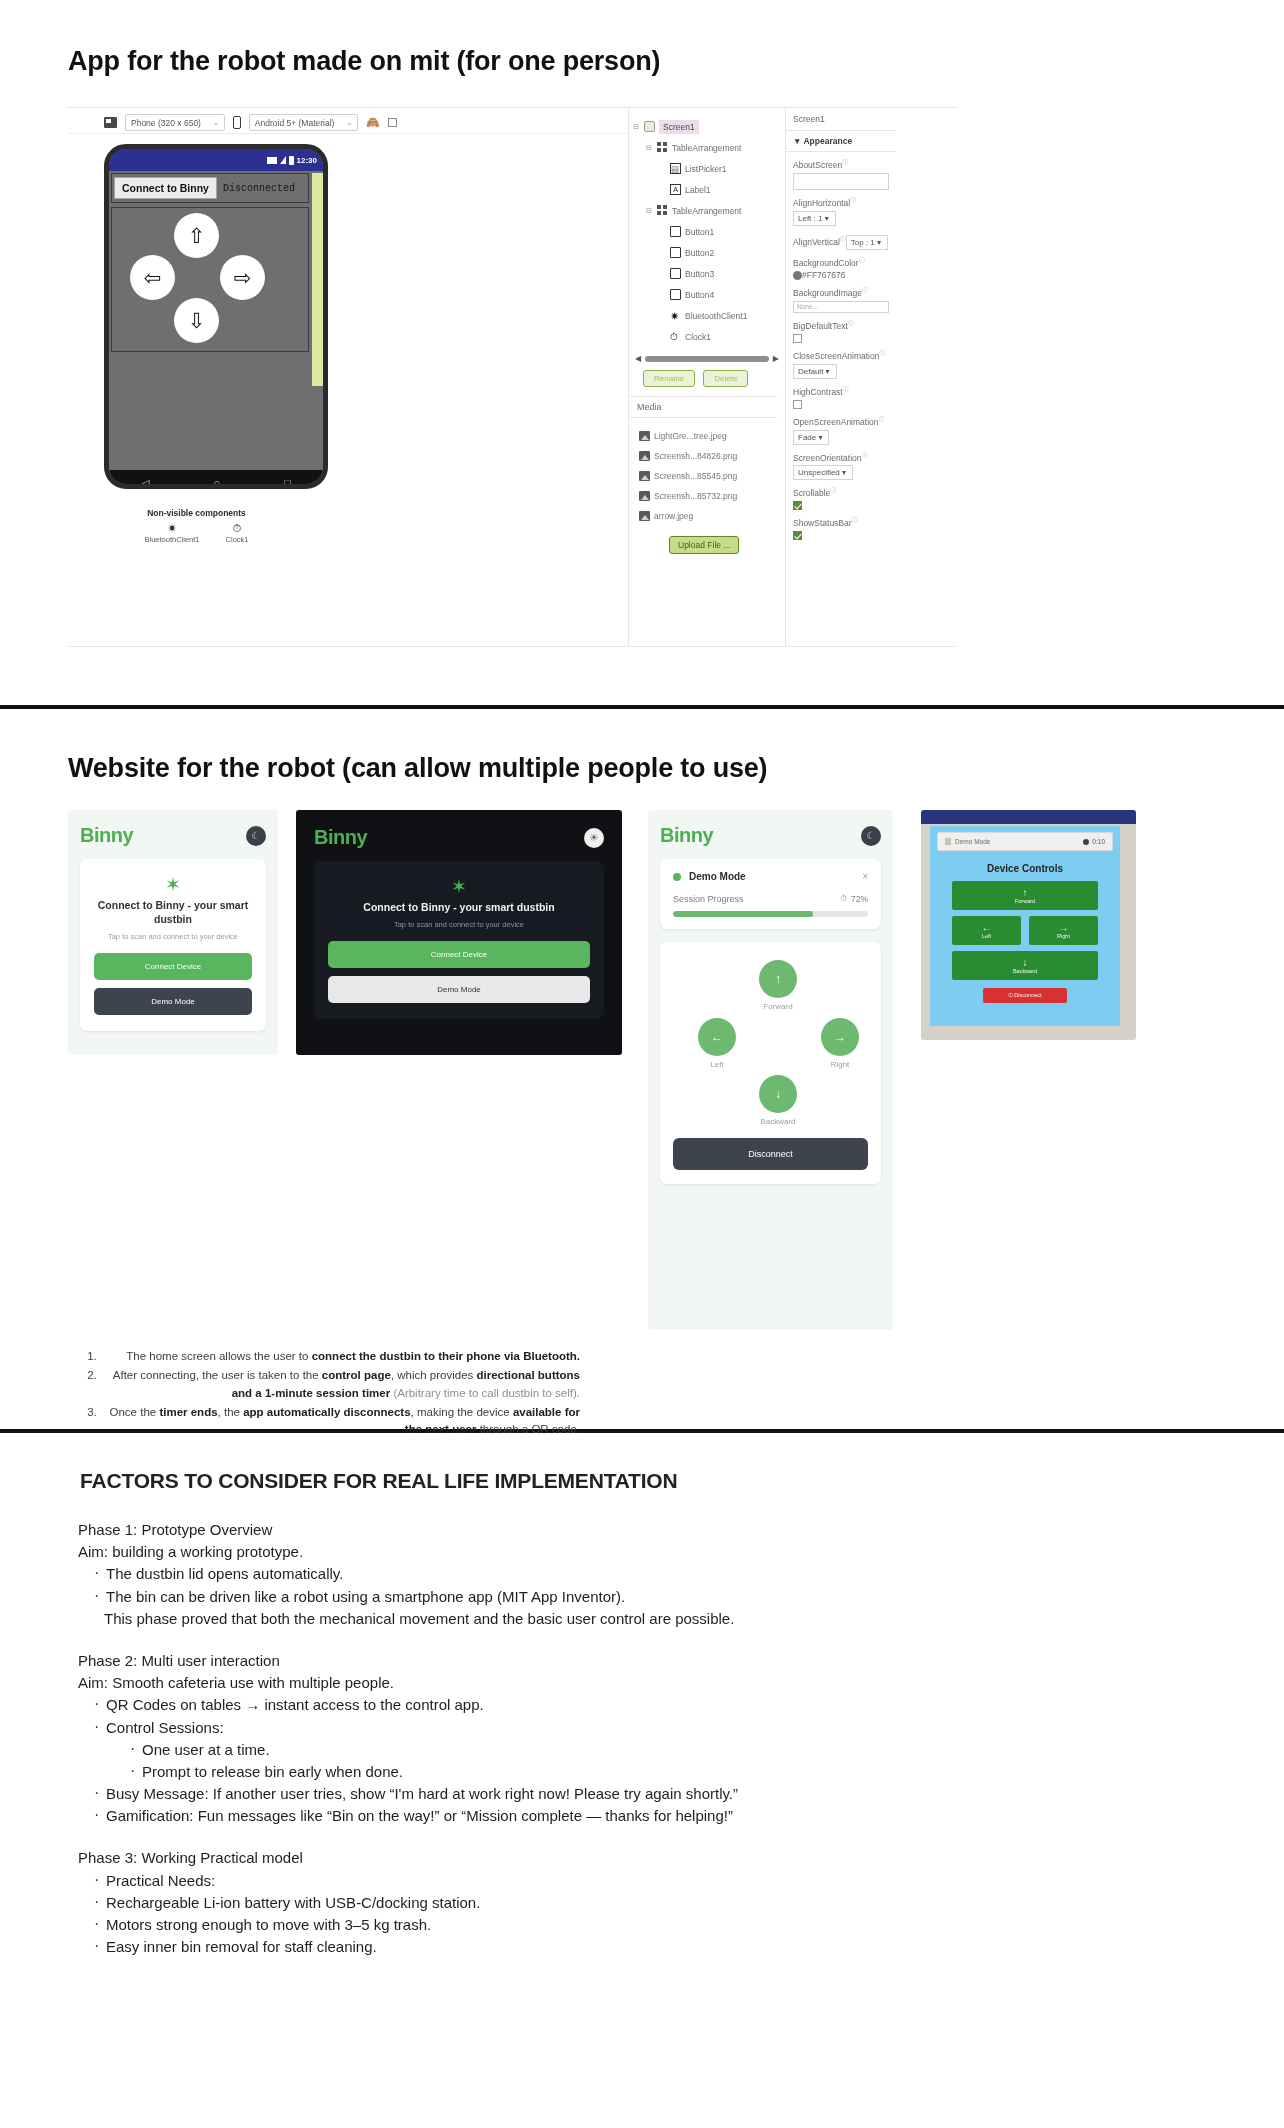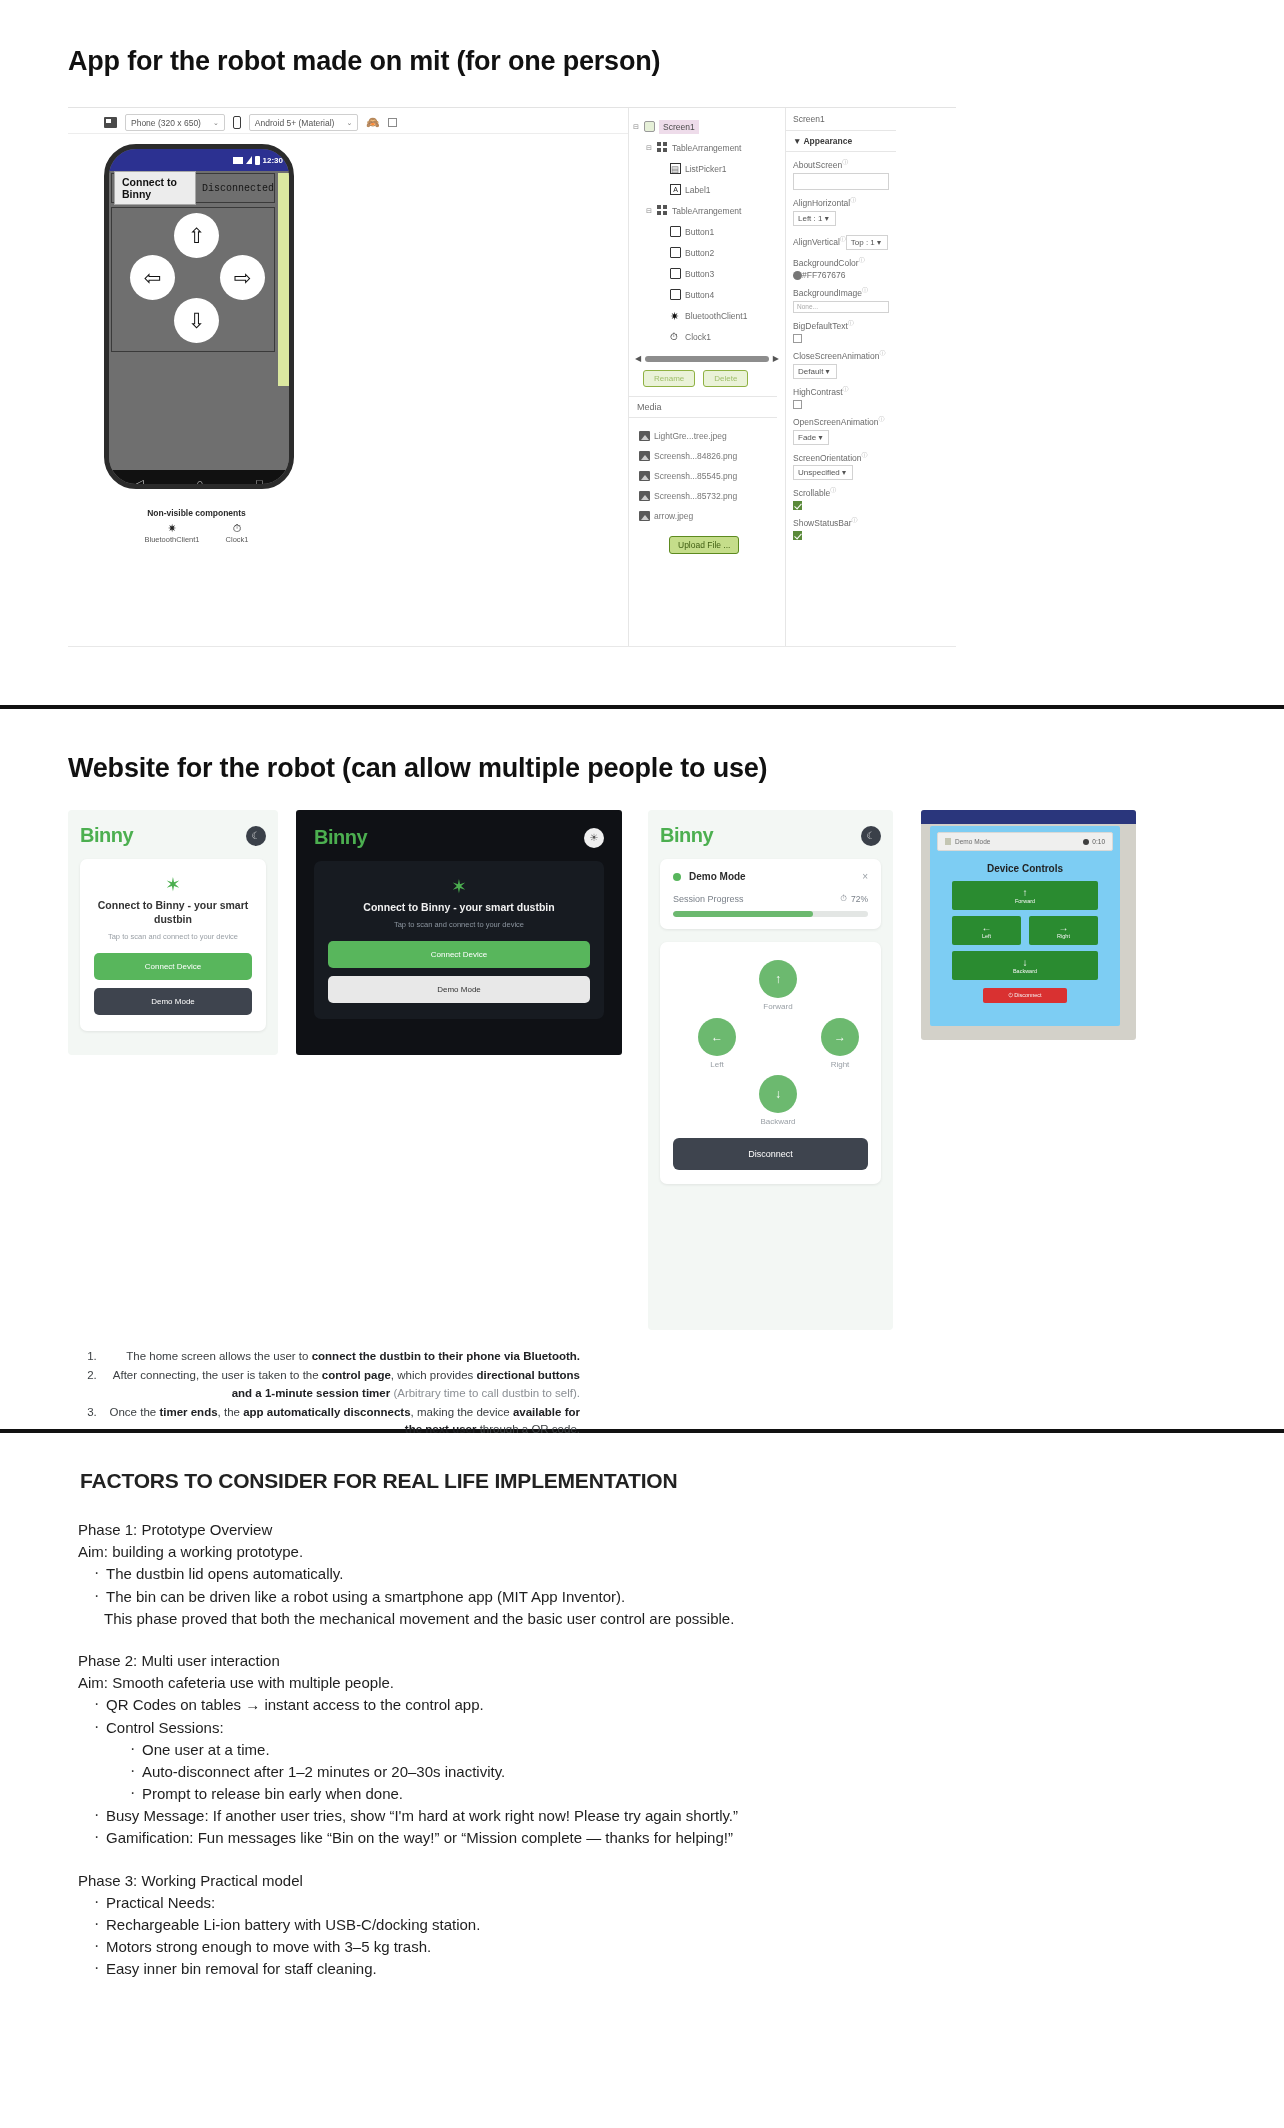--- a/index.html
+++ b/index.html
@@ -41,22 +41,22 @@
   .tb-select {
     border:1px solid #cfcfcf; border-radius:2px; height:17px; padding:0 5px;
     display:flex; align-items:center; gap:12px; font-size:8.5px; color:#555; background:#fff;
   }
   .tb-select .caret { font-size:7px; color:#777; }
   .tb-phone-icon{ width:8px;height:13px;border:1.3px solid #3c3c3c;border-radius:2px;}
   .tb-eye { font-size:11px; color:#3a3a3a; }
   .tb-check { width:9px;height:9px;border:1.2px solid #8a8a8a; }
 
   .phone {
-    position:absolute; left:36px; top:36px; width:190px; height:345px;
-    border:5px solid #2b2b2b; border-radius:32px; background:#6f6f6f; overflow:hidden;
+    position:absolute; left:36px; top:36px; width:224px; height:345px;
+    border:5px solid #2b2b2b; border-radius:22px; background:#6f6f6f; overflow:hidden;
   }
   .phone-status{ height:22px; background:#2c3191; display:flex; align-items:center;
     justify-content:flex-end; gap:3px; padding-right:6px; color:#fff; font-size:8px; font-weight:bold;}
   .sig-wifi{width:0;height:0;border-left:5px solid #fff;border-right:5px solid #fff;border-top:7px solid #fff;}
   .sig-bars{width:0;height:0;border-left:6px solid transparent;border-bottom:8px solid #fff;}
   .sig-bat{width:5px;height:9px;background:#fff;border-radius:1px;}
   .phone-body{ position:relative; height:323px; background:#6f6f6f; }
   .scroll-strip{ position:absolute; right:0; top:0; width:11px; height:213px; background:#dbe8a0;}
   .tbl-top{ margin:2px 14px 0 2px; height:30px; border:1px solid #3a3a3a; display:flex; align-items:center;}
   .btn-connect{
@@ -554,21 +554,20 @@
           <li>The bin can be driven like a robot using a smartphone app (MIT App Inventor).</li>
         </ul>
         <div class="cont">This phase proved that both the mechanical movement and the basic user control are possible.</div>
         <div class="gap"></div>
         <div class="ph">Phase 2: Multi user interaction</div>
         <div>Aim: Smooth cafeteria use with multiple people.</div>
         <ul>
           <li>QR Codes on tables → instant access to the control app.</li>
           <li>Control Sessions:<ul>
               <li>One user at a time.</li>
-              <li>Auto-disconnect after 1–2 minutes or 20–30s inactivity.</li>
               <li>Prompt to release bin early when done.</li>
             </ul></li>
           <li>Busy Message: If another user tries, show “I'm hard at work right now! Please try again shortly.”</li>
           <li>Gamification: Fun messages like “Bin on the way!” or “Mission complete — thanks for helping!”</li>
         </ul>
         <div class="gap"></div>
         <div class="ph">Phase 3: Working Practical model</div>
         <ul>
           <li>Practical Needs:</li>
           <li>Rechargeable Li-ion battery with USB-C/docking station.</li>

